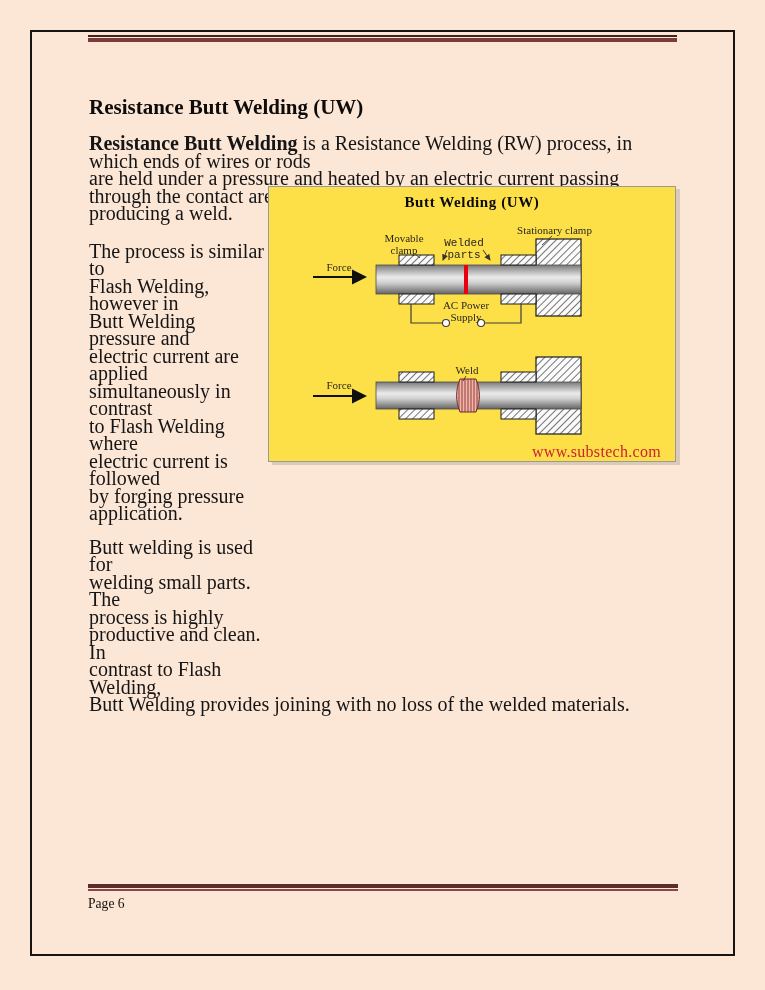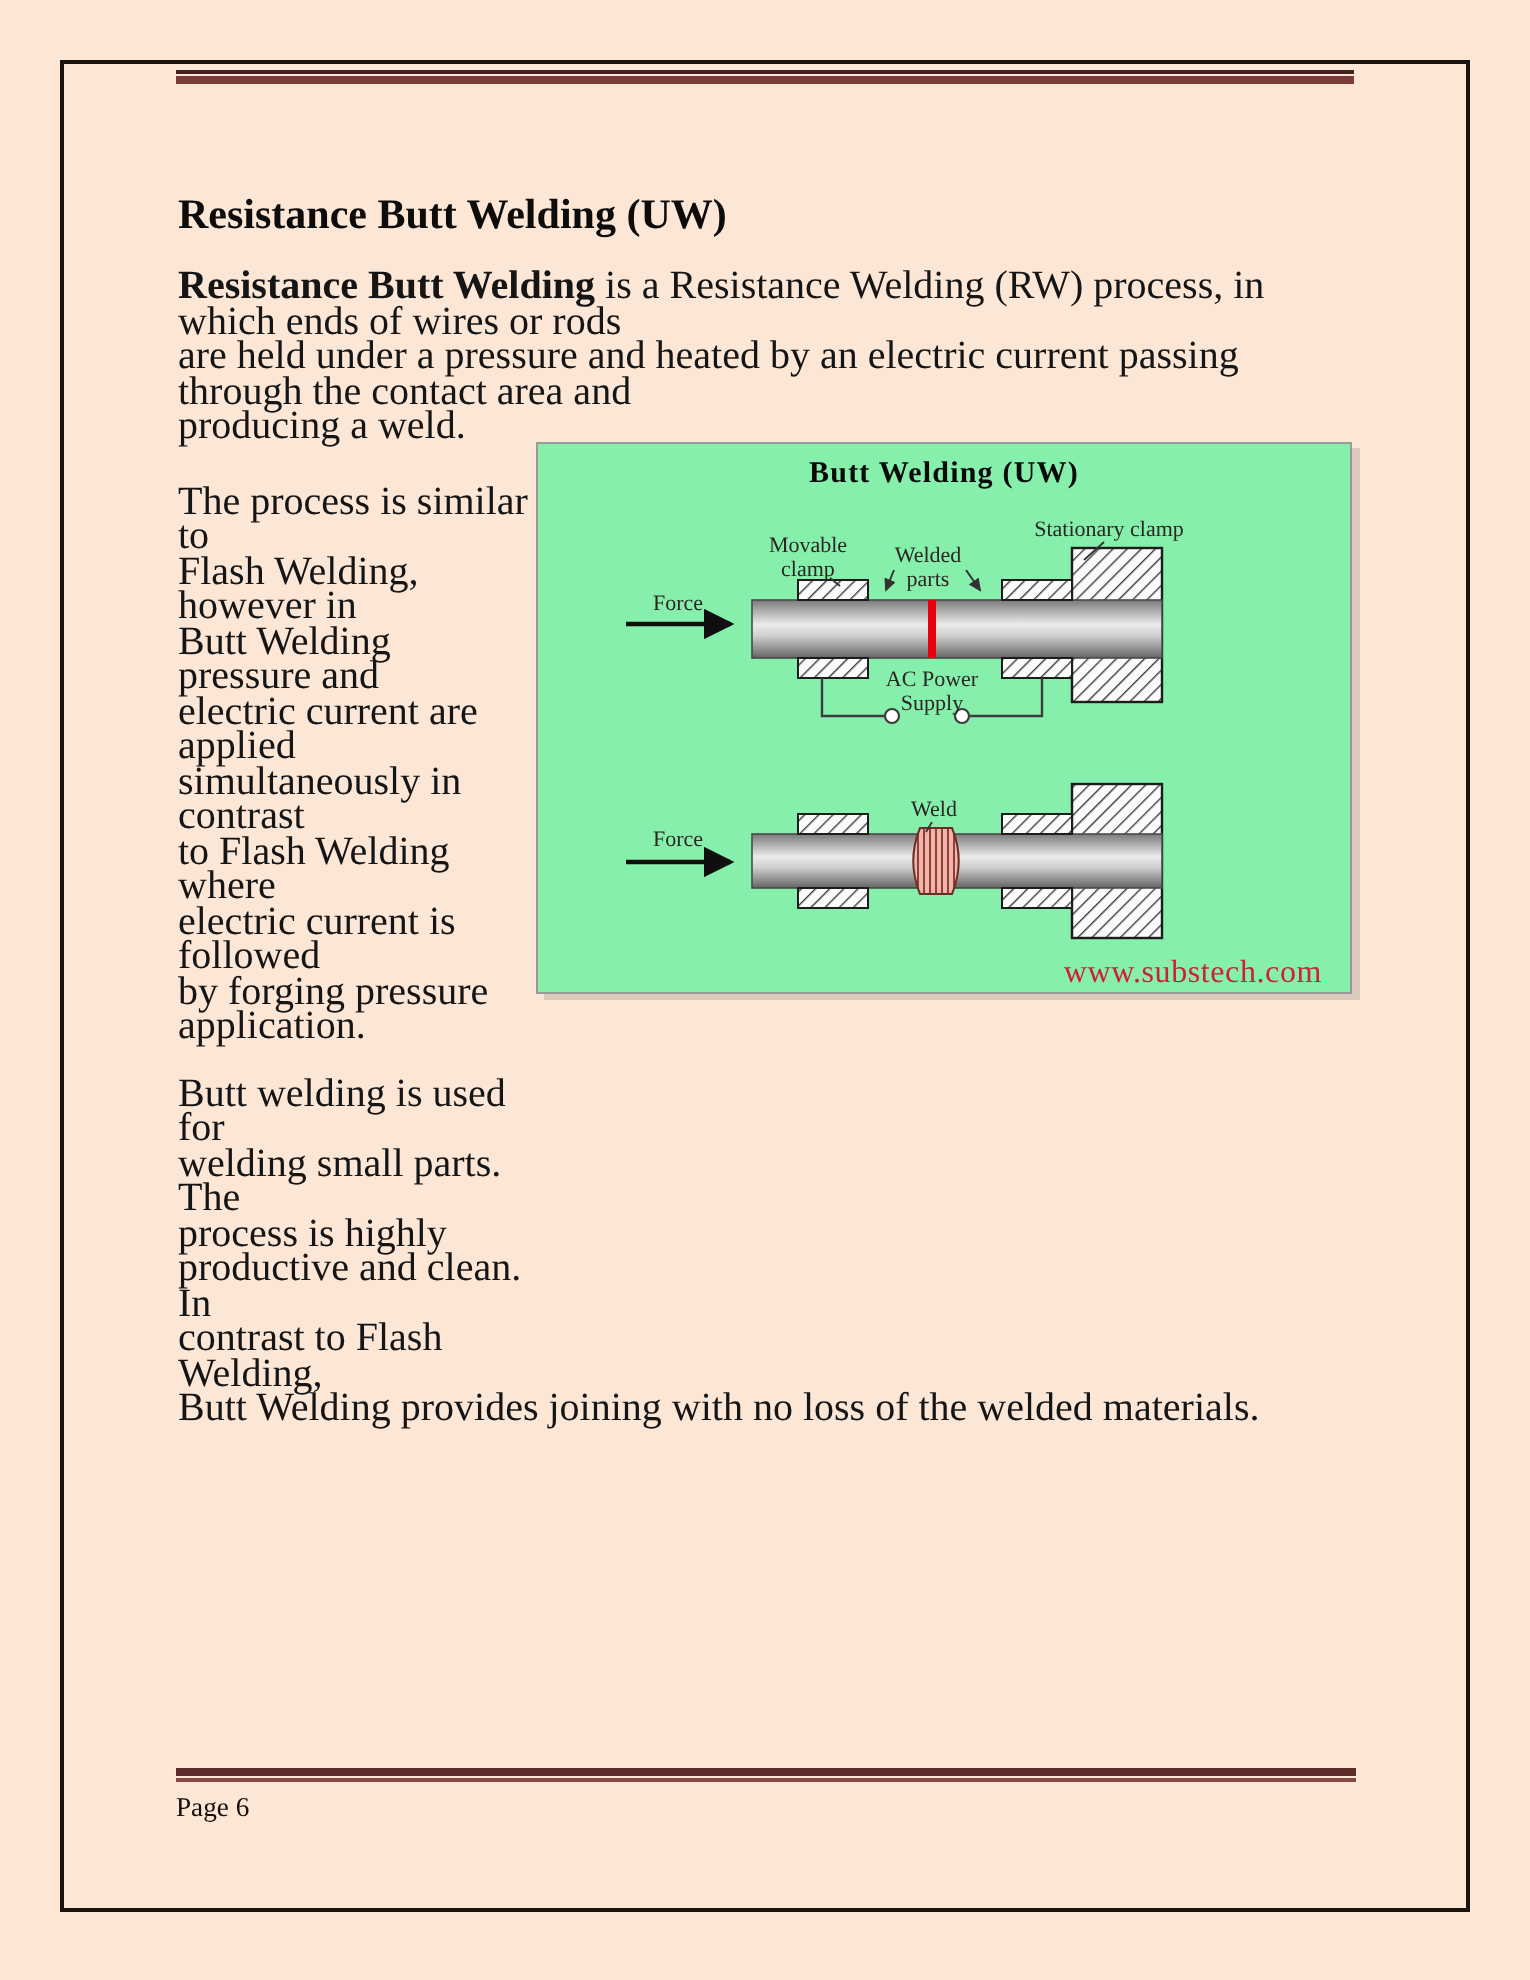--- a/index.html
+++ b/index.html
@@ -25,35 +25,35 @@
   }
   .article{margin:0 56px 0 57px;position:relative;}
   .article h2{font-size:21px;margin:53px 0 0 0;color:#0e0c0a;}
   .article p{font-size:20px;line-height:17.5px;white-space:pre-line;}
   .p-intro{margin:15px 0 0 0;}
   .p-narrow1{margin:20px 0 0 0;width:176px;}
   .p-narrow2{margin:16px 0 0 0;width:176px;}
   .p-cont{margin:0;}
   
   .figure{
-    position:absolute;left:236px;top:189px;width:406px;height:274px;
-    background:#86efac;border:1px solid #9a9a9a;
+    position:absolute;left:236px;top:154px;width:406px;height:274px;
+    background:#fde047;border:1px solid #9a9a9a;
     box-shadow:4px 3px 0 #d9cabc;
   }
   .fig-title{
     position:absolute;top:7px;left:0;right:0;text-align:center;
     font-size:15px;font-weight:bold;letter-spacing:0.6px;color:#0a0a0a;
   }
   .fig-svg{position:absolute;left:0;top:0;}
   .fig-label{
     position:absolute;font-size:11px;line-height:12px;color:#2b2623;
     text-align:center;white-space:pre-line;
   }
   .lbl-movable{left:100px;top:45px;width:70px;}
-  .lbl-welded{left:162px;top:50px;width:66px;}
+  .lbl-welded{left:162px;top:50px;width:66px;font-family:Liberation Mono, monospace;}
   .lbl-stationary{left:213px;top:37px;width:145px;}
   .lbl-force-top{left:40px;top:74px;width:60px;}
   .lbl-ac{left:166px;top:112px;width:62px;}
   .lbl-weld{left:168px;top:177px;width:60px;}
   .lbl-force-bottom{left:40px;top:192px;width:60px;}
   .lbl-watermark{
     right:14px;top:259px;width:140px;text-align:right;
     font-size:16px;font-weight:normal;letter-spacing:0.3px;color:#cc2233;
   }
   

